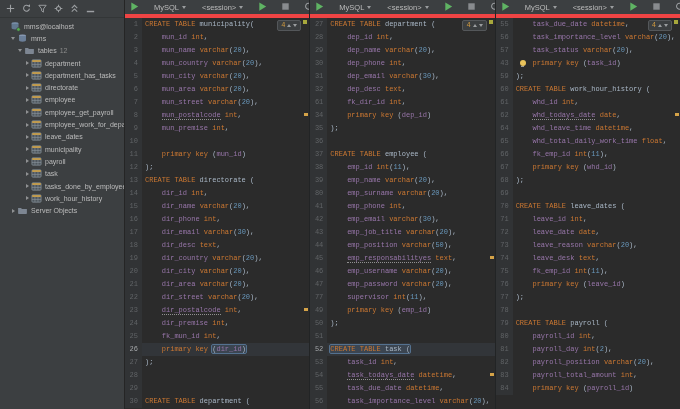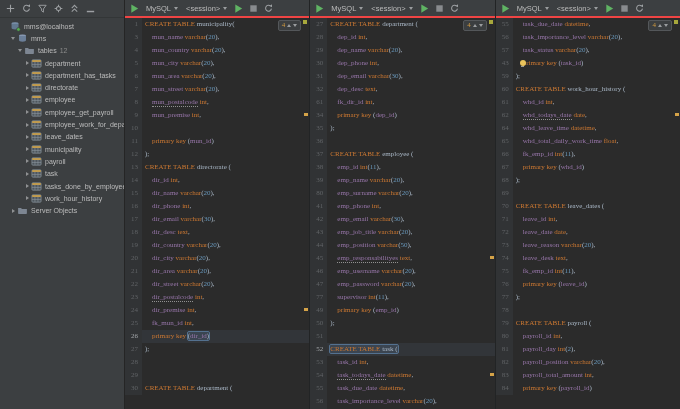--- a/index.html
+++ b/index.html
@@ -11,24 +11,24 @@
   .tree{flex:1;overflow:hidden;padding-top:2px}
   .tree-row{height:12.3px;display:flex;align-items:center;font-size:7px;color:#bcbcbc;white-space:nowrap;overflow:hidden}
   .chev{width:8px;display:flex;align-items:center;justify-content:center;flex:none}
   .tri-r{width:0;height:0;border-left:3.5px solid #8f9193;border-top:2.8px solid transparent;border-bottom:2.8px solid transparent}
   .tri-d{width:0;height:0;border-top:3.5px solid #8f9193;border-left:2.8px solid transparent;border-right:2.8px solid transparent}
   .ticon{width:11px;height:11px;margin-right:3px;flex:none;display:flex;align-items:center;justify-content:center}
   .badge{color:#8a8a8a;margin-left:3px}
   .panes{flex:1;display:flex;min-width:0}
   .pane{flex:1;min-width:0;position:relative;display:flex;flex-direction:column;border-left:1px solid #222425}
   .pane:first-child{border-left:none}
-  .pane-toolbar{height:18px;background:#3c3f41;border-bottom:2px solid #ef4444;display:flex;align-items:center;gap:2px;padding:0 3px;flex:none}
+  .pane-toolbar{height:18px;background:#3c3f41;border-bottom:4px solid #ef4444;display:flex;gap:10px;padding:0 3px;flex:none}
   .dd{display:flex;align-items:center;gap:3px;padding:1px 3px;font-size:7.5px;color:#bcbcbc;border-radius:2px}
   .dd-caret{width:0;height:0;border-top:3px solid #9a9d9f;border-left:2.5px solid transparent;border-right:2.5px solid transparent}
-  .editor{position:relative;flex:1;overflow:hidden;background:#2b2b2b;font-family:Liberation Serif, serif;font-size:7px;line-height:13px}
+  .editor{position:relative;flex:1;overflow:hidden;background:#2b2b2b;font-family:Liberation Mono, monospace;font-size:7px;line-height:13px}
   .line{height:13px;white-space:pre;position:relative}
   .line.cur{background:#323539}
   .gutter{display:inline-block;width:17px;padding-right:4px;margin-right:3px;text-align:right;color:#606366;background:#313335;height:13px}
   .line.cur .gutter{color:#a4a7aa}
   .tok{display:inline}
   .tok.k{color:#cc7832}
   .tok.p{color:#a9b7c6}
   .tok.f{color:#9876aa}
   .tok.fu{color:#9876aa;border-bottom:1px dotted #909090}
   .tok.n{color:#6897bb}
@@ -313,20 +313,21 @@
           </div>
           <div class="icon-btn">
             <svg width="11" height="11" viewBox="0 0 12 12">
               <path d="M9.2,6.2 A3.2,3.2 0 1 1 8.2,3.4" fill="none" stroke="#9da0a3" stroke-width="1.1"></path>
               <polygon points="9.8,1.4 9.8,4.6 7.2,3.2" fill="#9da0a3"></polygon>
             </svg>
           </div>
         </div>
         <div class="editor">
           <div class="line"><span class="gutter">1</span><span class="tok k">CREATE TABLE </span><span class="tok p">municipality(</span></div>
+          <div class="line"><span class="gutter">2</span><span class="tok p">    </span><span class="tok f">mun_id</span><span class="tok p"> </span><span class="tok k">int</span><span class="tok p">,</span></div>
           <div class="line"><span class="gutter">3</span><span class="tok p">    </span><span class="tok f">mun_name</span><span class="tok p"> </span><span class="tok k">varchar</span><span class="tok p">(</span><span class="tok n">20</span><span class="tok p">),</span></div>
           <div class="line"><span class="gutter">4</span><span class="tok p">    </span><span class="tok f">mun_country</span><span class="tok p"> </span><span class="tok k">varchar</span><span class="tok p">(</span><span class="tok n">20</span><span class="tok p">),</span></div>
           <div class="line"><span class="gutter">5</span><span class="tok p">    </span><span class="tok f">mun_city</span><span class="tok p"> </span><span class="tok k">varchar</span><span class="tok p">(</span><span class="tok n">20</span><span class="tok p">),</span></div>
           <div class="line"><span class="gutter">6</span><span class="tok p">    </span><span class="tok f">mun_area</span><span class="tok p"> </span><span class="tok k">varchar</span><span class="tok p">(</span><span class="tok n">20</span><span class="tok p">),</span></div>
           <div class="line"><span class="gutter">7</span><span class="tok p">    </span><span class="tok f">mun_street</span><span class="tok p"> </span><span class="tok k">varchar</span><span class="tok p">(</span><span class="tok n">20</span><span class="tok p">),</span></div>
           <div class="line"><span class="gutter">8</span><span class="tok p">    </span><span class="tok fu">mun_postalcode</span><span class="tok p"> </span><span class="tok k">int</span><span class="tok p">,</span></div>
           <div class="line"><span class="gutter">9</span><span class="tok p">    </span><span class="tok f">mun_premise</span><span class="tok p"> </span><span class="tok k">int</span><span class="tok p">,</span></div>
           <div class="line"><span class="gutter">10</span></div>
           <div class="line"><span class="gutter">11</span><span class="tok p">    </span><span class="tok k">primary key </span><span class="tok p">(</span><span class="tok f">mun_id</span><span class="tok p">)</span></div>
           <div class="line"><span class="gutter">12</span><span class="tok p">);</span></div>

